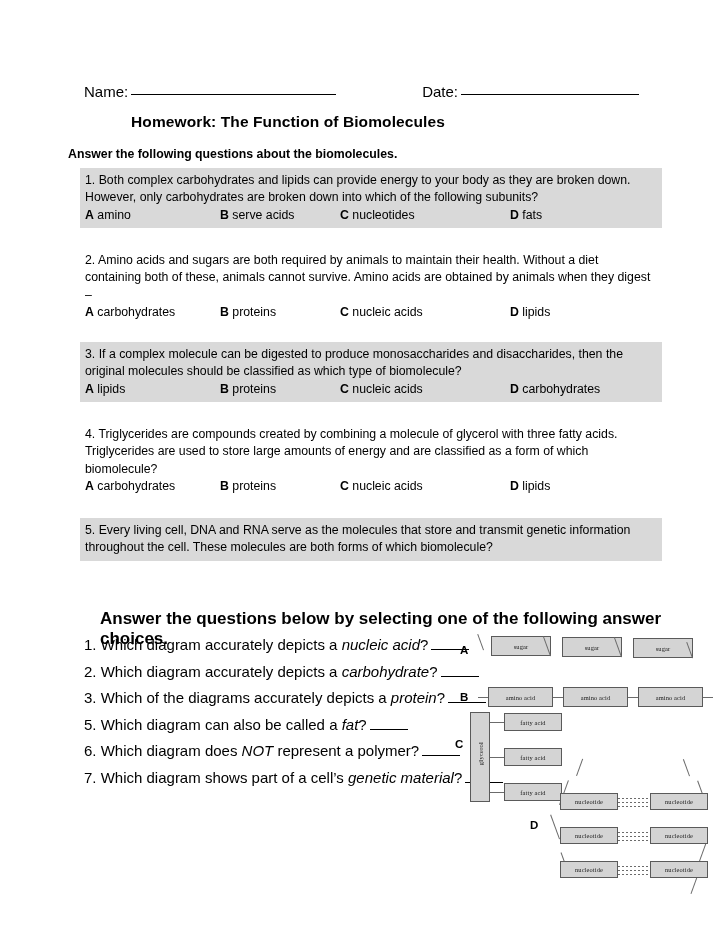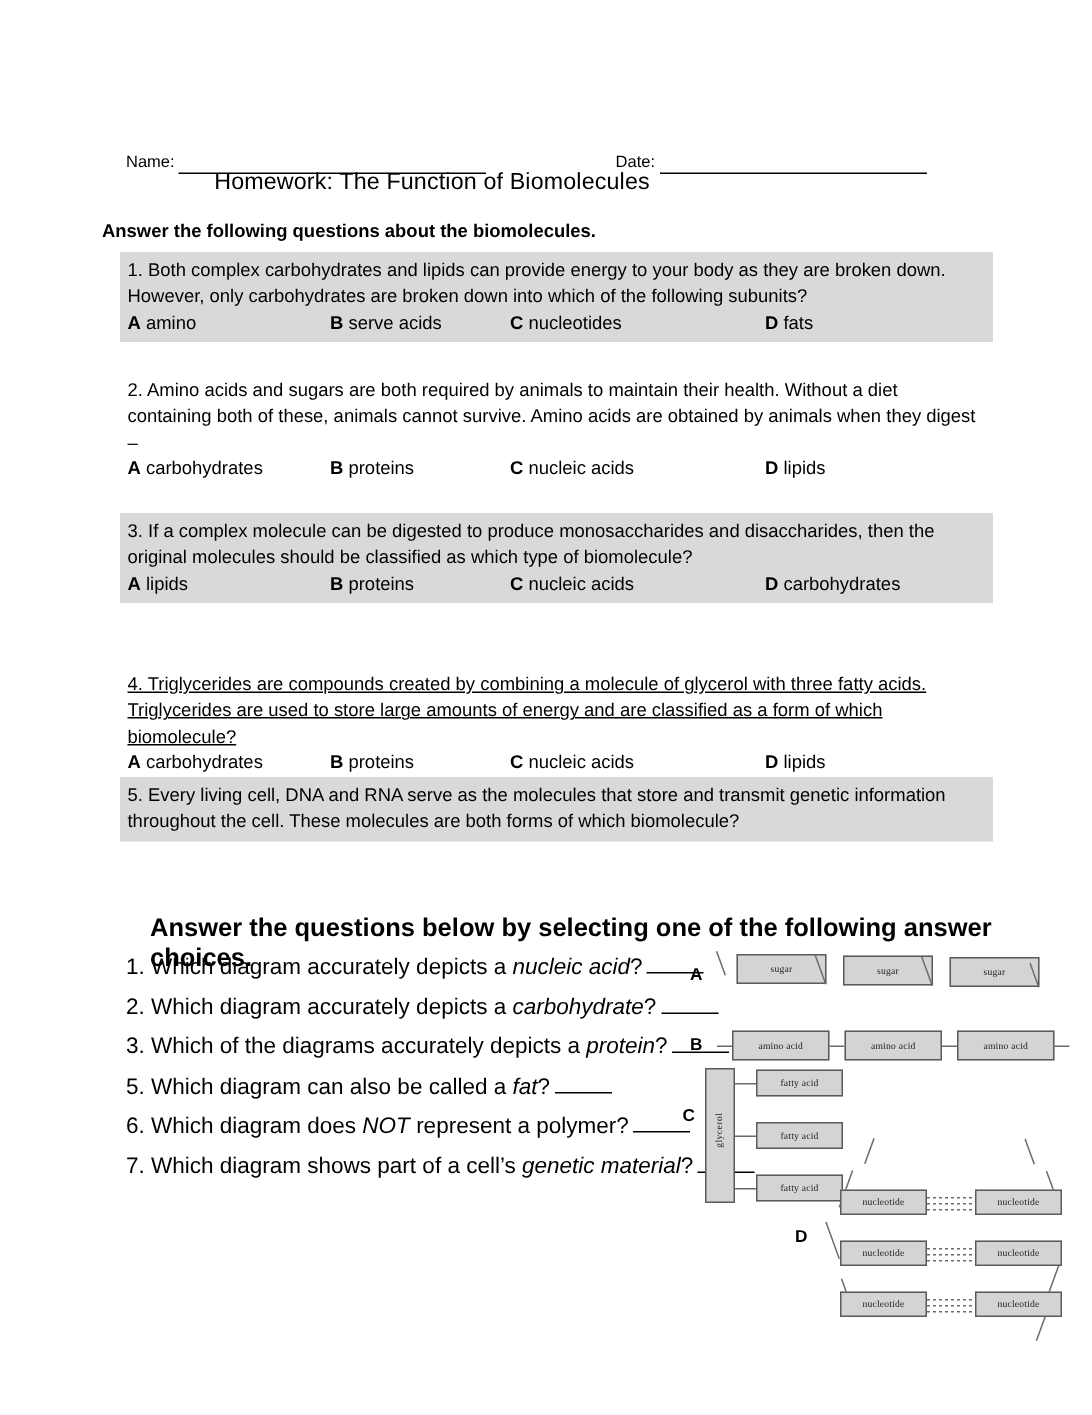--- a/index.html
+++ b/index.html
@@ -20,43 +20,42 @@
     left: 0; top: 0;
     width: 728px; height: 943px;
     background: #fff;
   }
 
   
   .namedate {
     position: absolute;
     left: 84px; top: 84px;
     width: 560px;
-    font-size: 11px;
+    font-size: 15px;
     line-height: 16px;
     display: flex;
-    align-items: flex-end;
-    margin-top: 16px;
+    align-items: flex-start;
   }
   .nd-label { white-space: nowrap; }
   .nd-rule {
     display: inline-block;
     border-bottom: 1px solid #000;
     height: 11px;
   }
   .nd-rule.name-rule { width: 205px; margin-left: 3px; }
   .nd-rule.date-rule { width: 178px; margin-left: 3px; }
   .nd-gap { width: 86px; display:inline-block; }
 
   .doc-title {
     position: absolute;
     left: 0; top: 113px;
     width: 576px;
     text-align: center;
     font-size: 15.5px;
-    font-weight: normal;
+    font-weight: bold;
     letter-spacing: 0.1px;
   }
 
   .instruction-1 {
     position: absolute;
     left: 68px; top: 147px;
     font-size: 12.3px;
     font-weight: bold;
   }
 
@@ -211,21 +210,21 @@
   <div class="qblock shaded" style="top:342px;">
     <div class="qstem">3.  If a complex molecule can be digested to produce monosaccharides and disaccharides, then the original molecules should be classified as which type of biomolecule?</div>
     <div class="qchoices">
       <span class="choice c-a"><span class="ltr">A</span> <span>lipids</span></span>
       <span class="choice c-b"><span class="ltr">B</span> <span>proteins</span></span>
       <span class="choice c-c"><span class="ltr">C</span> <span>nucleic acids</span></span>
       <span class="choice c-d"><span class="ltr">D</span> <span>carbohydrates</span></span>
     </div>
   </div>
 
-  <div class="qblock" style="top:444px;text-decoration:underline;">
+  <div class="qblock" style="top:422px;">
     <div class="qstem">4. Triglycerides are compounds created by combining a molecule of glycerol with three fatty acids.  Triglycerides are used to store large amounts of energy and are classified as a form of which biomolecule?</div>
     <div class="qchoices">
       <span class="choice c-a"><span class="ltr">A</span> <span>carbohydrates</span></span>
       <span class="choice c-b"><span class="ltr">B</span> <span>proteins</span></span>
       <span class="choice c-c"><span class="ltr">C</span> <span>nucleic acids</span></span>
       <span class="choice c-d"><span class="ltr">D</span> <span>lipids</span></span>
     </div>
   </div>
 
   <div class="qblock shaded" style="top:518px;">

